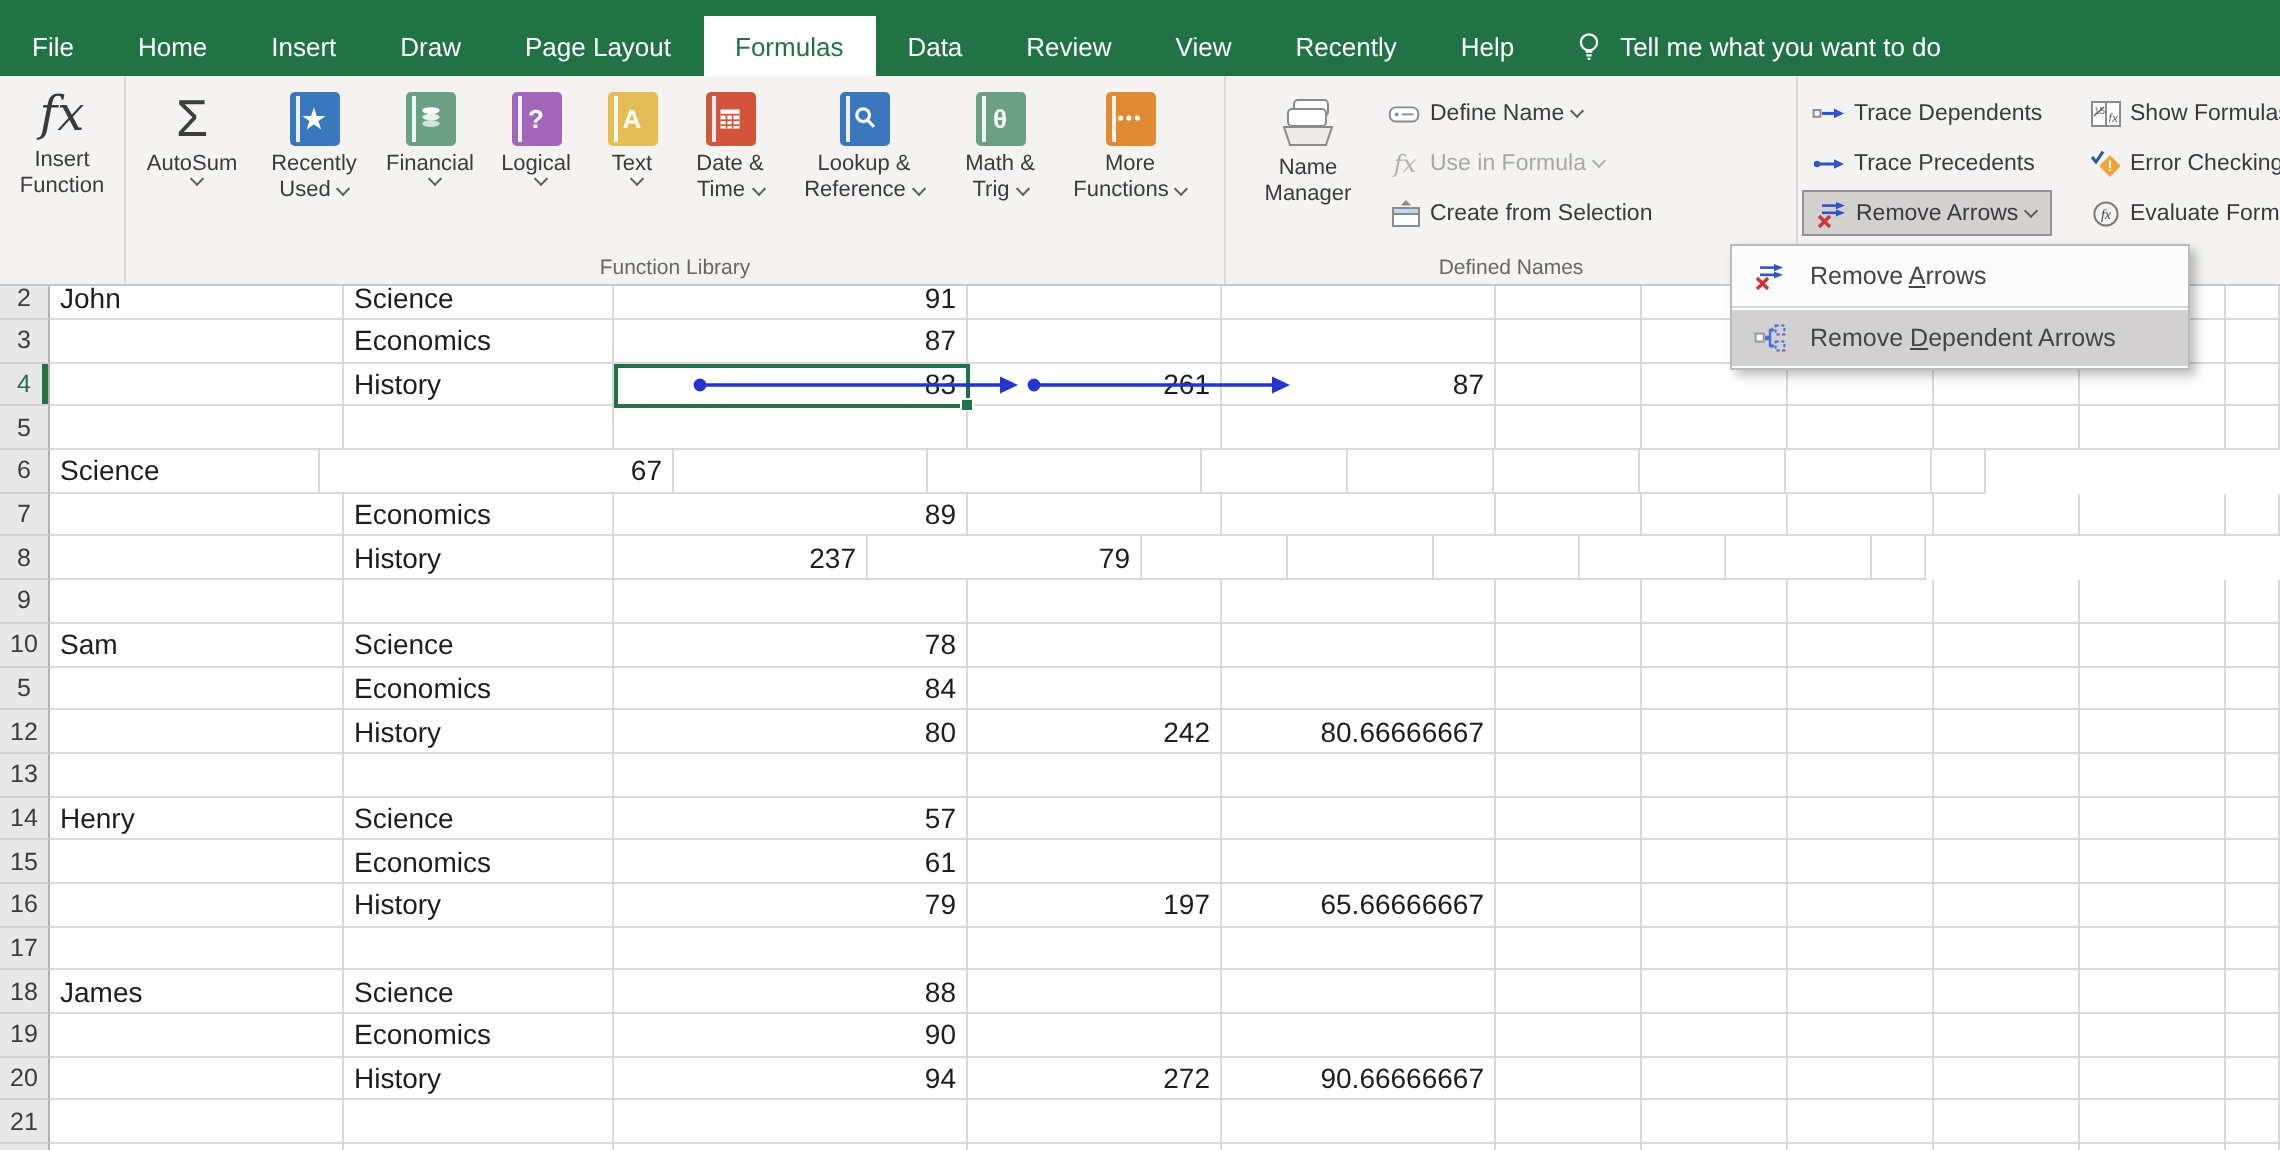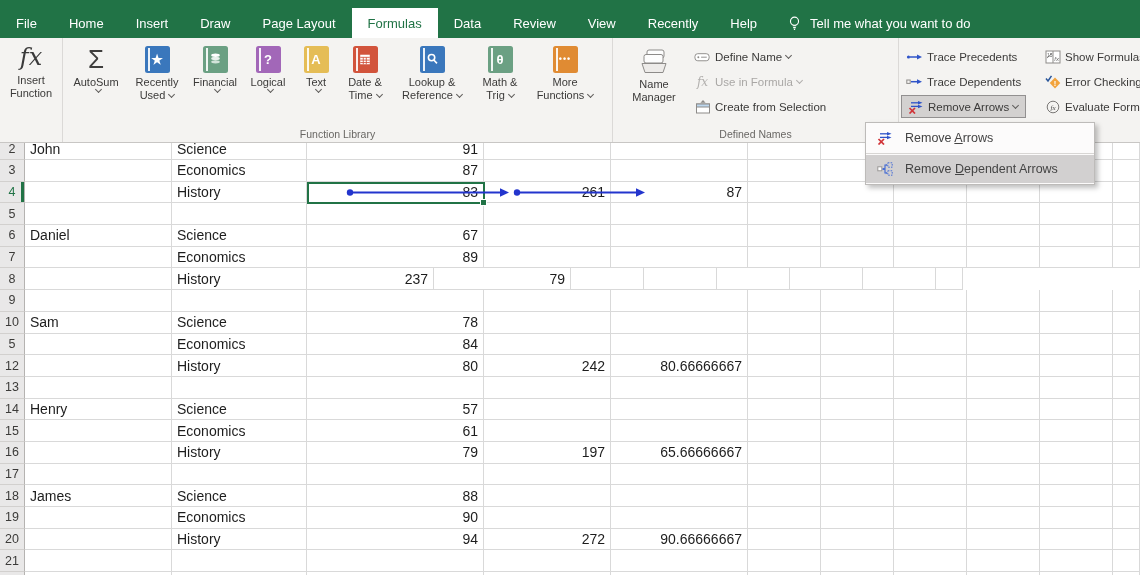--- a/index.html
+++ b/index.html
@@ -279,36 +279,36 @@
       </div>
     </div>
     <div class="grp-label">Defined Names</div>
   </div>
 
   <div class="rgroup" id="g-audit">
     <div class="fa-left">
       <div class="sm-item">
         <span class="ic">
           <svg width="17" height="12" viewBox="0 0 17 12">
+              <rect x="0.8" y="4" width="3.4" height="3.4" fill="none" stroke="#8d8b89"></rect>
+              <line x1="5" y1="5.7" x2="11.5" y2="5.7" stroke="#2f54c9" stroke-width="1.5"></line>
+              <polygon points="16,5.7 11,3.3 11,8.1" fill="#2f54c9"></polygon>
+            </svg>
+        </span>
+        <span>Trace Dependents</span>
+      </div>
+      <div class="sm-item">
+        <span class="ic">
+          <svg width="17" height="12" viewBox="0 0 17 12">
               <circle cx="2.5" cy="6" r="1.6" fill="#2f54c9"></circle>
               <line x1="4" y1="6" x2="11.5" y2="6" stroke="#2f54c9" stroke-width="1.5"></line>
               <polygon points="16,6 11,3.6 11,8.4" fill="#2f54c9"></polygon>
             </svg>
         </span>
         <span>Trace Precedents</span>
-      </div>
-      <div class="sm-item">
-        <span class="ic">
-          <svg width="17" height="12" viewBox="0 0 17 12">
-              <rect x="0.8" y="4" width="3.4" height="3.4" fill="none" stroke="#8d8b89"></rect>
-              <line x1="5" y1="5.7" x2="11.5" y2="5.7" stroke="#2f54c9" stroke-width="1.5"></line>
-              <polygon points="16,5.7 11,3.3 11,8.1" fill="#2f54c9"></polygon>
-            </svg>
-        </span>
-        <span>Trace Dependents</span>
       </div>
       <div class="sm-item pressed">
         <span class="ic">
           <svg width="16" height="14" viewBox="0 0 16 14">
               <g stroke="#2f54c9" stroke-width="1.3">
                 <line x1="3" y1="2.8" x2="10.5" y2="2.8"></line>
                 <line x1="3" y1="6.4" x2="10.5" y2="6.4"></line>
               </g>
               <polygon points="14.5,2.8 10,1 10,4.6" fill="#2f54c9"></polygon>
               <polygon points="14.5,6.4 10,4.8 10,8.2" fill="#2f54c9"></polygon>
@@ -412,21 +412,20 @@
         <div class="cell numeric" style="width: 137px;"></div>
         <div class="cell" style="width: 73px;"></div>
         <div class="cell" style="width: 73px;"></div>
         <div class="cell" style="width: 73px;"></div>
         <div class="cell" style="width: 73px;"></div>
         <div class="cell" style="width: 73px;"></div>
         <div class="cell" style="width: 27px;"></div>
       </div>
       <div class="s-row">
         <div class="rh">6</div>
-        <div class="cell" style="width: 147px;">Daniel</div>
         <div class="cell" style="width: 135px;">Science</div>
         <div class="cell numeric" style="width: 177px;">67</div>
         <div class="cell numeric" style="width: 127px;"></div>
         <div class="cell numeric" style="width: 137px;"></div>
         <div class="cell" style="width: 73px;"></div>
         <div class="cell" style="width: 73px;"></div>
         <div class="cell" style="width: 73px;"></div>
         <div class="cell" style="width: 73px;"></div>
         <div class="cell" style="width: 73px;"></div>
         <div class="cell" style="width: 27px;"></div>

